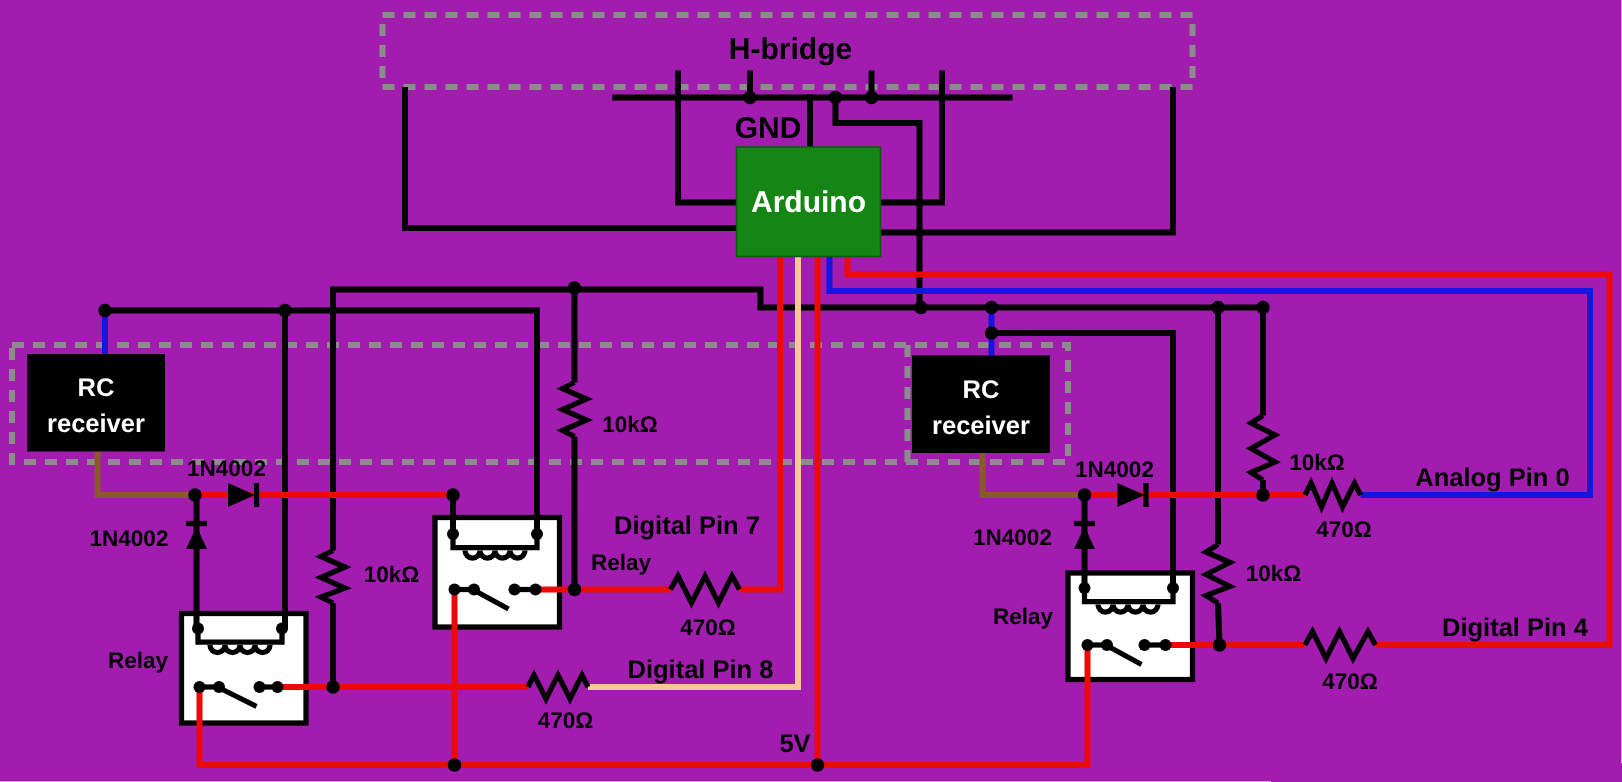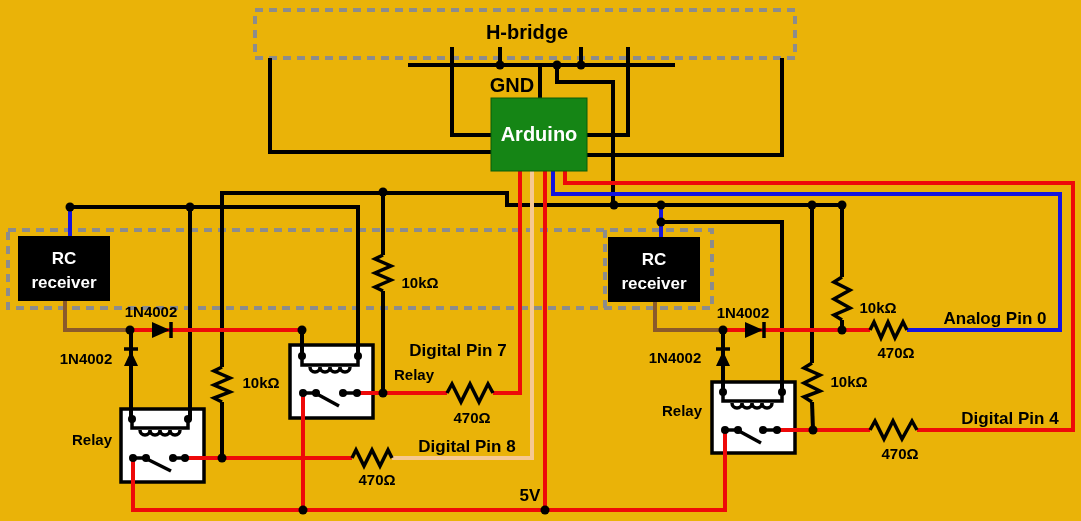--- a/index.html
+++ b/index.html
@@ -1,16 +1,16 @@
 <!DOCTYPE html>
 <html><head>
 <meta charset="utf-8">
 <style>
   html,body{margin:0;padding:0;background:#ffffff;}
-  .stage{position:relative;width:1081px;height:521px;background:#eab308;overflow:hidden;}
+  .stage{position:relative;width:1081px;height:521px;background:#a21caf;overflow:hidden;}
   svg{display:block;}
   .lbl{font-family:"Liberation Sans",sans-serif;font-weight:bold;font-size:15px;fill:#000;}
   .lbl-md{font-family:"Liberation Sans",sans-serif;font-weight:bold;font-size:17px;fill:#000;}
   .lbl-lg{font-family:"Liberation Sans",sans-serif;font-weight:bold;font-size:20px;fill:#000;}
   .lbl-white{fill:#ffffff;}
   .kwire{stroke:#000000;stroke-width:4;fill:none;}
   .rwire{stroke:#ee0909;stroke-width:4;fill:none;}
   .bwire{stroke:#1515dd;stroke-width:4;fill:none;}
   .brwire{stroke:#8b5a2b;stroke-width:4;fill:none;}
   .twire{stroke:#f6c893;stroke-width:4;fill:none;}

